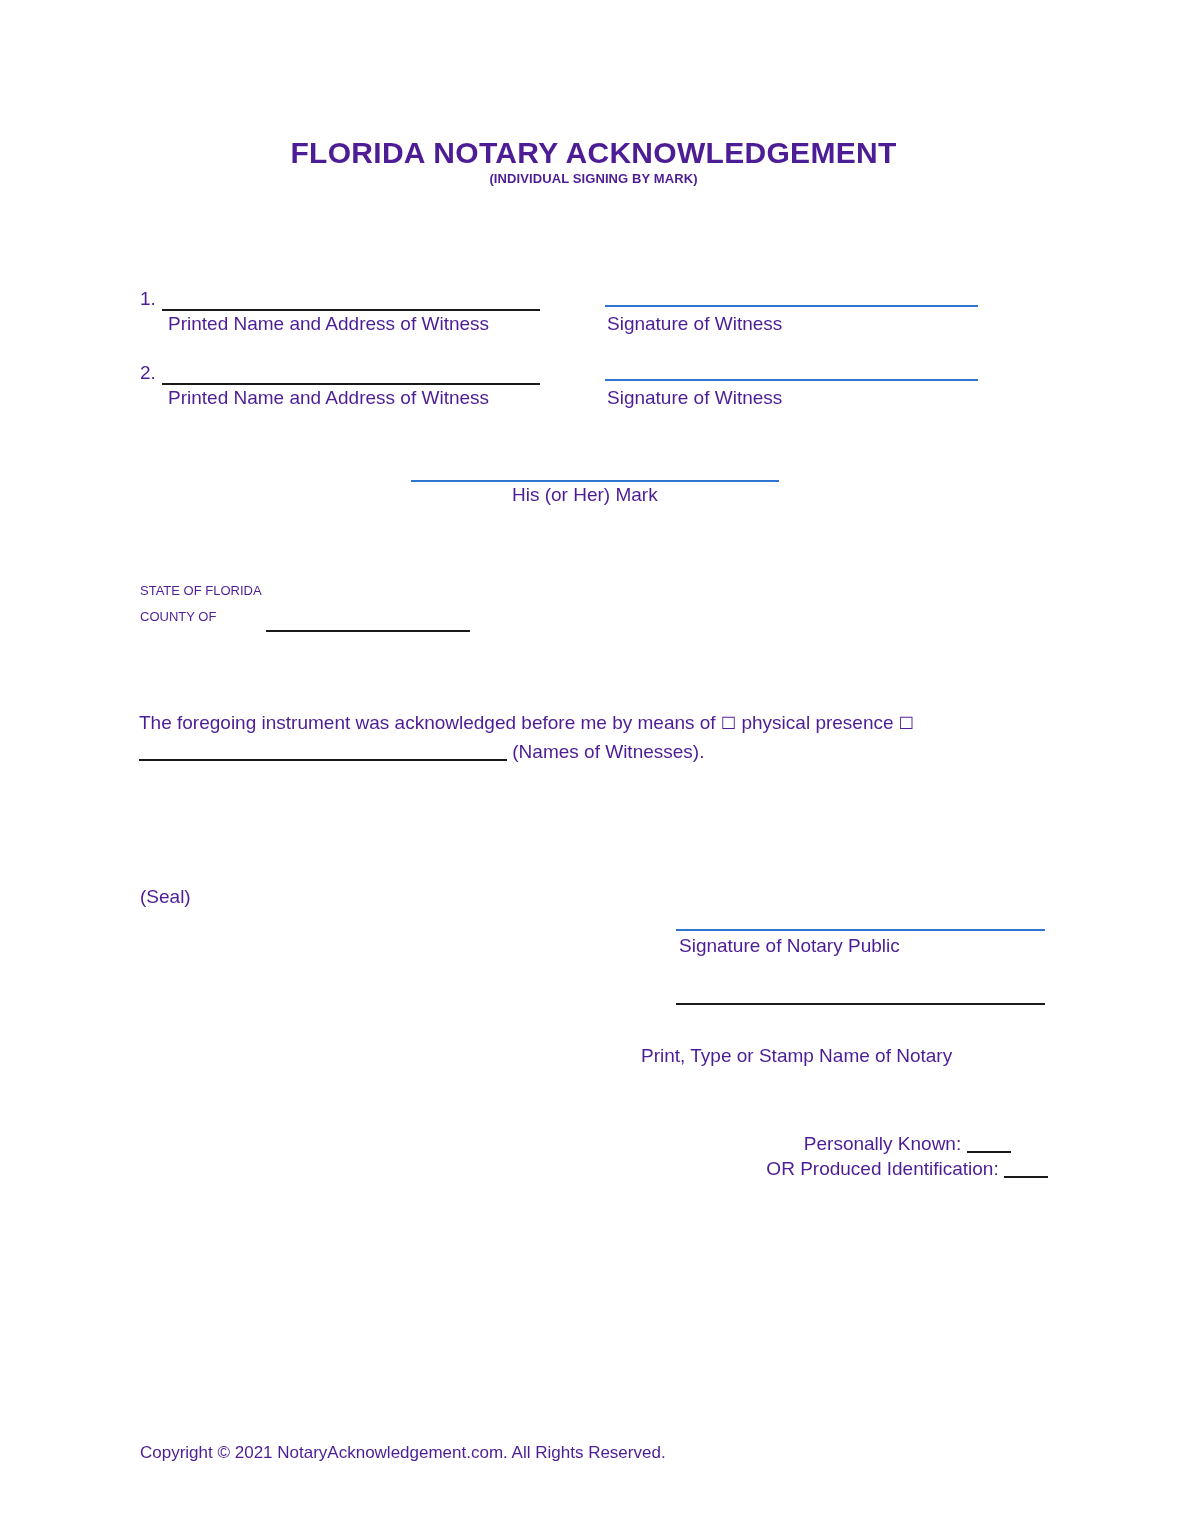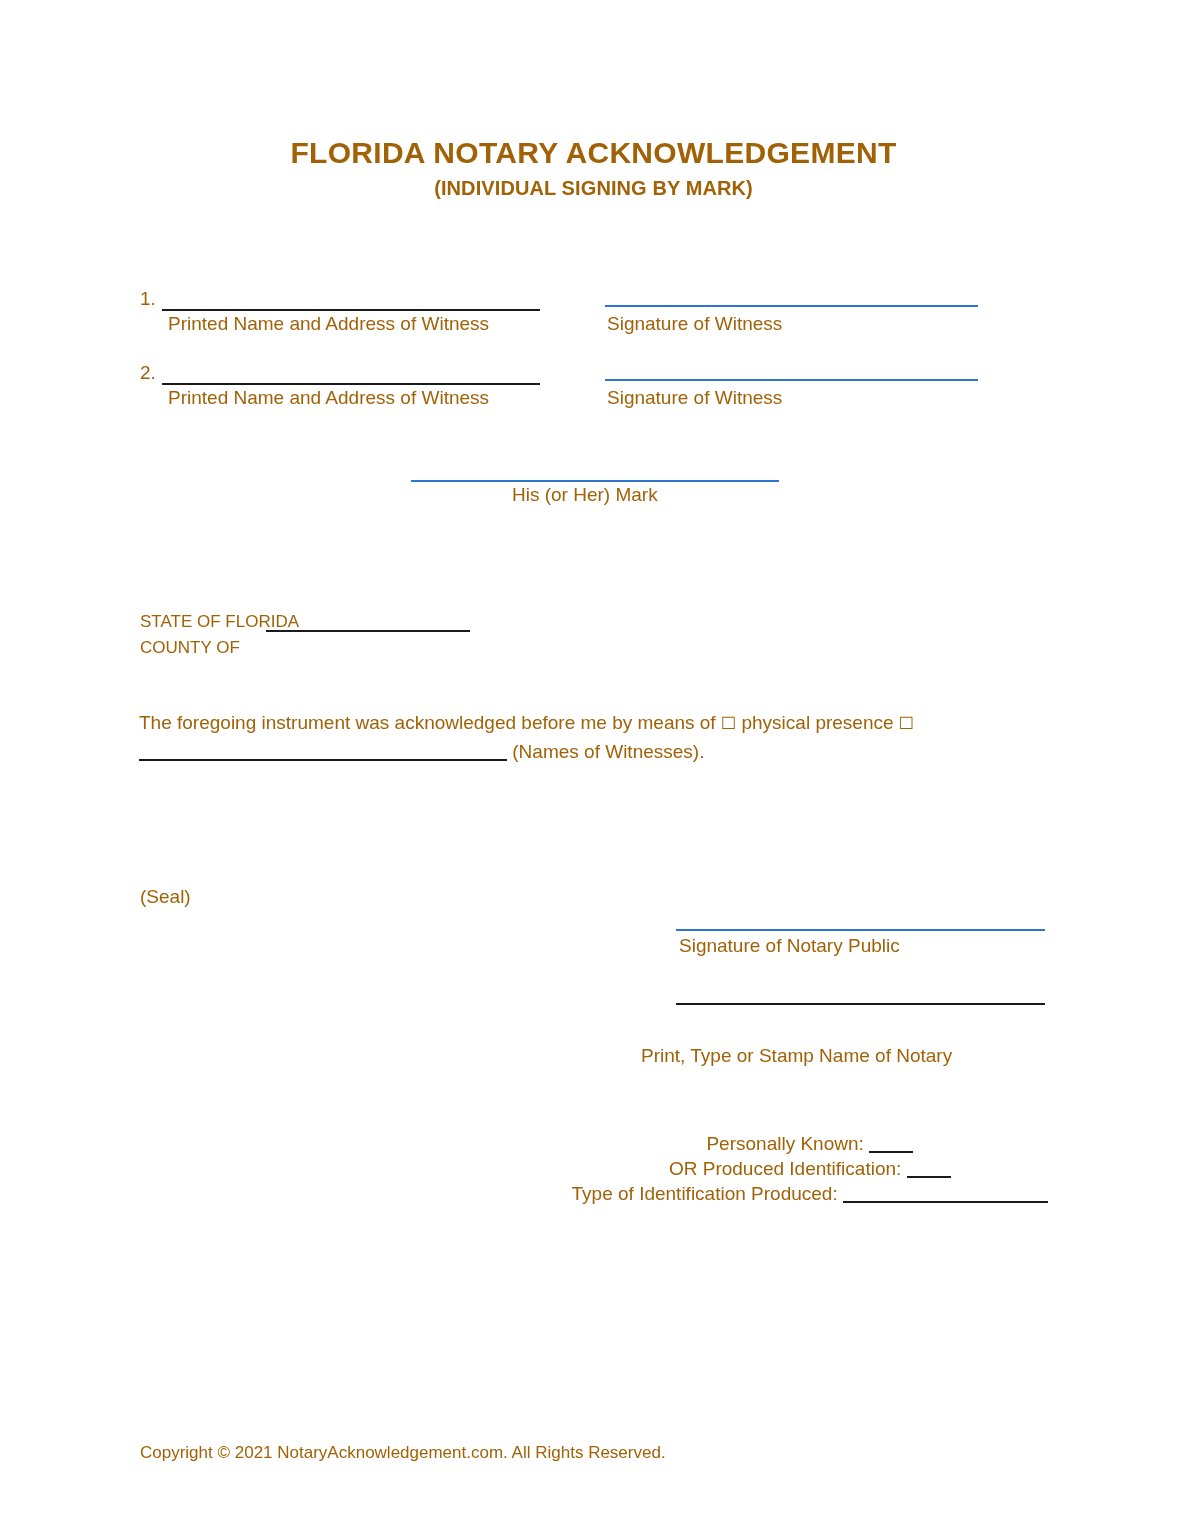--- a/index.html
+++ b/index.html
@@ -6,43 +6,42 @@
     margin: 0;
     padding: 0;
     background: #ffffff;
   }
   .page {
     position: relative;
     width: 1187px;
     height: 1536px;
     background: #ffffff;
     font-family: "Liberation Sans", sans-serif;
-    color: #a16207;
+    color: #4c1d95;
     overflow: hidden;
   }
 
   
   .title-block {
     position: absolute;
     top: 136px;
     left: 0;
     width: 1187px;
     text-align: center;
   }
   .doc-title {
     font-size: 30px;
     font-weight: bold;
     letter-spacing: 0.3px;
     line-height: 1.15;
     margin: 0;
   }
   .doc-subtitle {
-    font-size: 20px;
+    font-size: 13px;
     font-weight: bold;
-    margin-top: 6px;
     letter-spacing: 0.1px;
   }
 
   
   .rule {
     position: absolute;
     height: 0;
     border-top: 2px solid #1a1a1a;
   }
   .rule.blue {
@@ -55,23 +54,22 @@
     white-space: nowrap;
   }
   .num-label {
     position: absolute;
     font-size: 19px;
   }
 
   
   .plain-line {
     position: absolute;
-    font-size: 17px;
+    font-size: 13px;
     white-space: nowrap;
-    margin-top: 29px;
   }
 
   
   .body-para {
     position: absolute;
     left: 139px;
     top: 709px;
     width: 915px;
     font-size: 19px;
     line-height: 27.5px;
@@ -186,21 +184,17 @@
 
   <div class="ident-block">
     <div class="ident-row">
       <span>Personally Known:</span>
       <span class="blank-id b-short"></span>
     </div>
     <div class="ident-row">
       <span>OR Produced Identification:</span>
       <span class="blank-id b-short"></span>
     </div>
-    <div class="ident-row">
-      <span>Type of Identification Produced:</span>
-      <span class="blank-id b-long"></span>
-    </div>
   </div>
 
   <div class="footer">Copyright © 2021 NotaryAcknowledgement.com. All Rights Reserved.</div>
 
 </div>
 
 </body></html>

